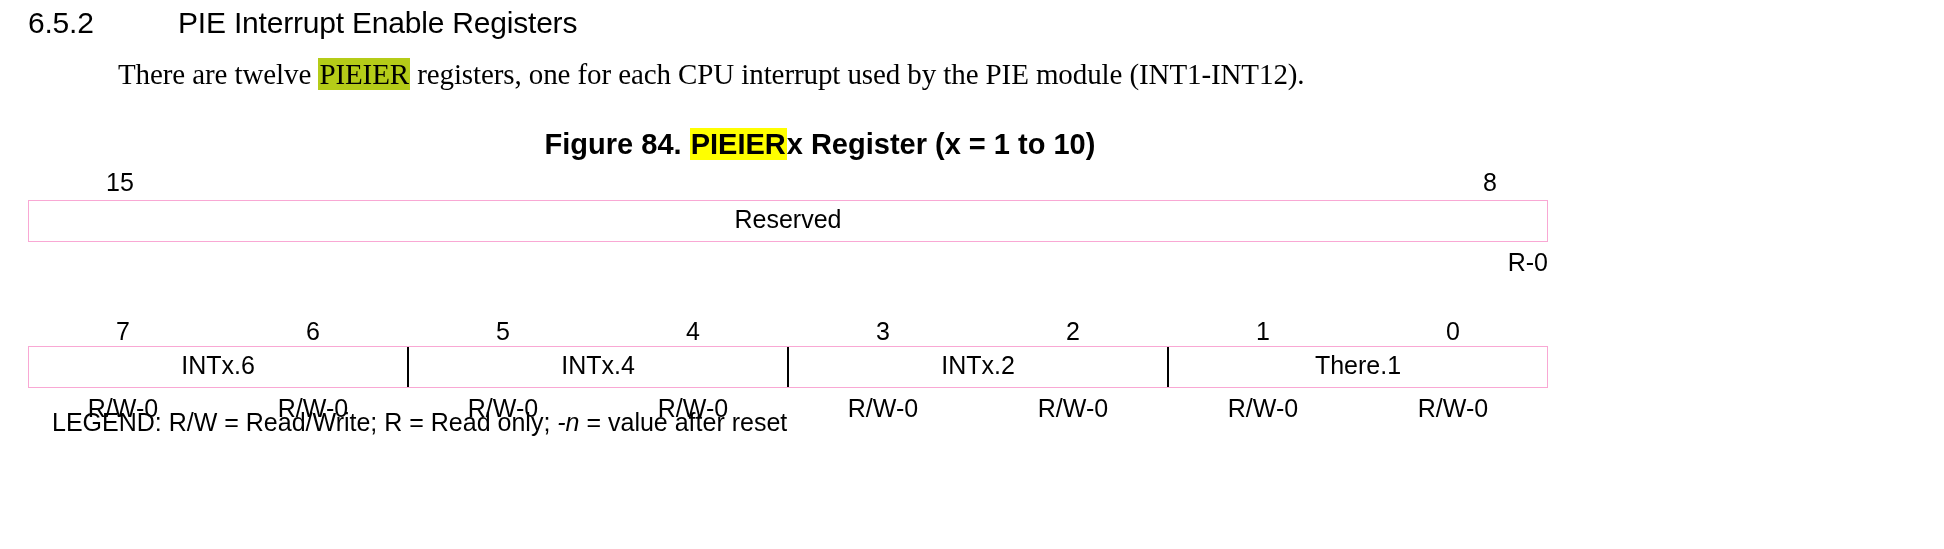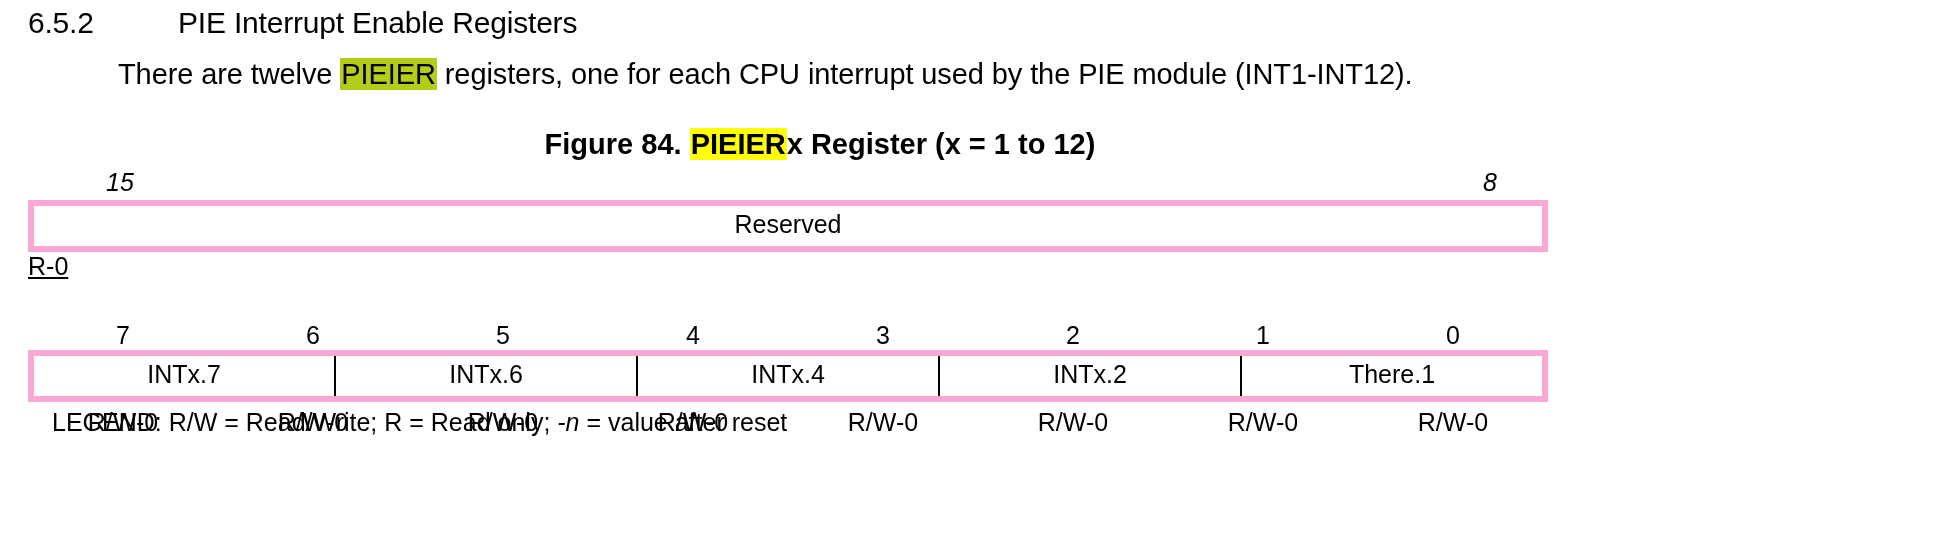--- a/index.html
+++ b/index.html
@@ -32,20 +32,21 @@
   }
 
   
   .body-para {
     position: absolute;
     left: 118px;
     top: 58px;
     font-size: 29px;
     white-space: nowrap;
     letter-spacing: -0.1px;
+    font-family: Liberation Serif, serif;
   }
   .hl-green {
     background: #b5cc18;
     padding: 0 1px;
   }
   .hl-yellow {
     background: #ffff00;
     padding: 0 1px;
   }
 
@@ -72,27 +73,26 @@
   .bitnum-row {
     position: relative;
     height: 32px;
     font-size: 25px;
   }
   .bitnum-row .bitnum {
     position: absolute;
     top: 0;
     text-align: center;
     white-space: nowrap;
-    font-style: italic;
   }
 
   .reg-row {
     display: flex;
     width: 100%;
-    border: 6px solid #f9a8d4;
+    border: 1px solid #f9a8d4;
     background: #ffffff;
   }
   .reg-cell {
     flex: 1 1 0;
     text-align: center;
     font-size: 25px;
     line-height: 1.0;
     padding: 6px 0 9px 0;
     border-left: 2px solid #000;
     white-space: nowrap;
@@ -105,23 +105,23 @@
     margin-top: 6px;
   }
   .access-cell {
     flex: 1 1 0;
     text-align: center;
     font-size: 25px;
     white-space: nowrap;
   }
   .access-single {
     width: 100%;
-    text-align: left;
+    text-align: right;
     font-size: 25px;
-    text-decoration: underline;
+    margin-top: 6px;
   }
 
   .spacer-lg { height: 34px; }
 
   .legend {
     position: absolute;
     left: 52px;
     top: 408px;
     font-size: 25px;
     white-space: nowrap;
@@ -133,21 +133,21 @@
 
 <div class="section-heading">
   <span class="num">6.5.2</span><span>PIE Interrupt Enable Registers</span>
 </div>
 
 <div class="body-para">
   <span>There are twelve </span><span class="hl-green">PIEIER</span><span> registers, one for each CPU interrupt used by the PIE module (INT1-INT12).</span>
 </div>
 
 <div class="figure-title">
-  <span>Figure 84. </span><span class="hl-yellow">PIEIER</span><span>x Register (x = 1 to 12)</span>
+  <span>Figure 84. </span><span class="hl-yellow">PIEIER</span><span>x Register (x = 1 to 10)</span>
 </div>
 
 <div class="register-area">
 
   <div class="bitnum-row">
     <span class="bitnum" style="left:62px;width:60px;">15</span>
     <span class="bitnum" style="left:1432px;width:60px;">8</span>
   </div>
 
   <div class="reg-row">
@@ -162,21 +162,20 @@
     <div class="access-cell">6</div>
     <div class="access-cell">5</div>
     <div class="access-cell">4</div>
     <div class="access-cell">3</div>
     <div class="access-cell">2</div>
     <div class="access-cell">1</div>
     <div class="access-cell">0</div>
   </div>
 
   <div class="reg-row">
-    <div class="reg-cell">INTx.7</div>
     <div class="reg-cell">INTx.6</div>
     <div class="reg-cell">INTx.4</div>
     <div class="reg-cell">INTx.2</div>
     <div class="reg-cell">There.1</div>
   </div>
 
   <div class="access-row">
     <div class="access-cell">R/W-0</div>
     <div class="access-cell">R/W-0</div>
     <div class="access-cell">R/W-0</div>

